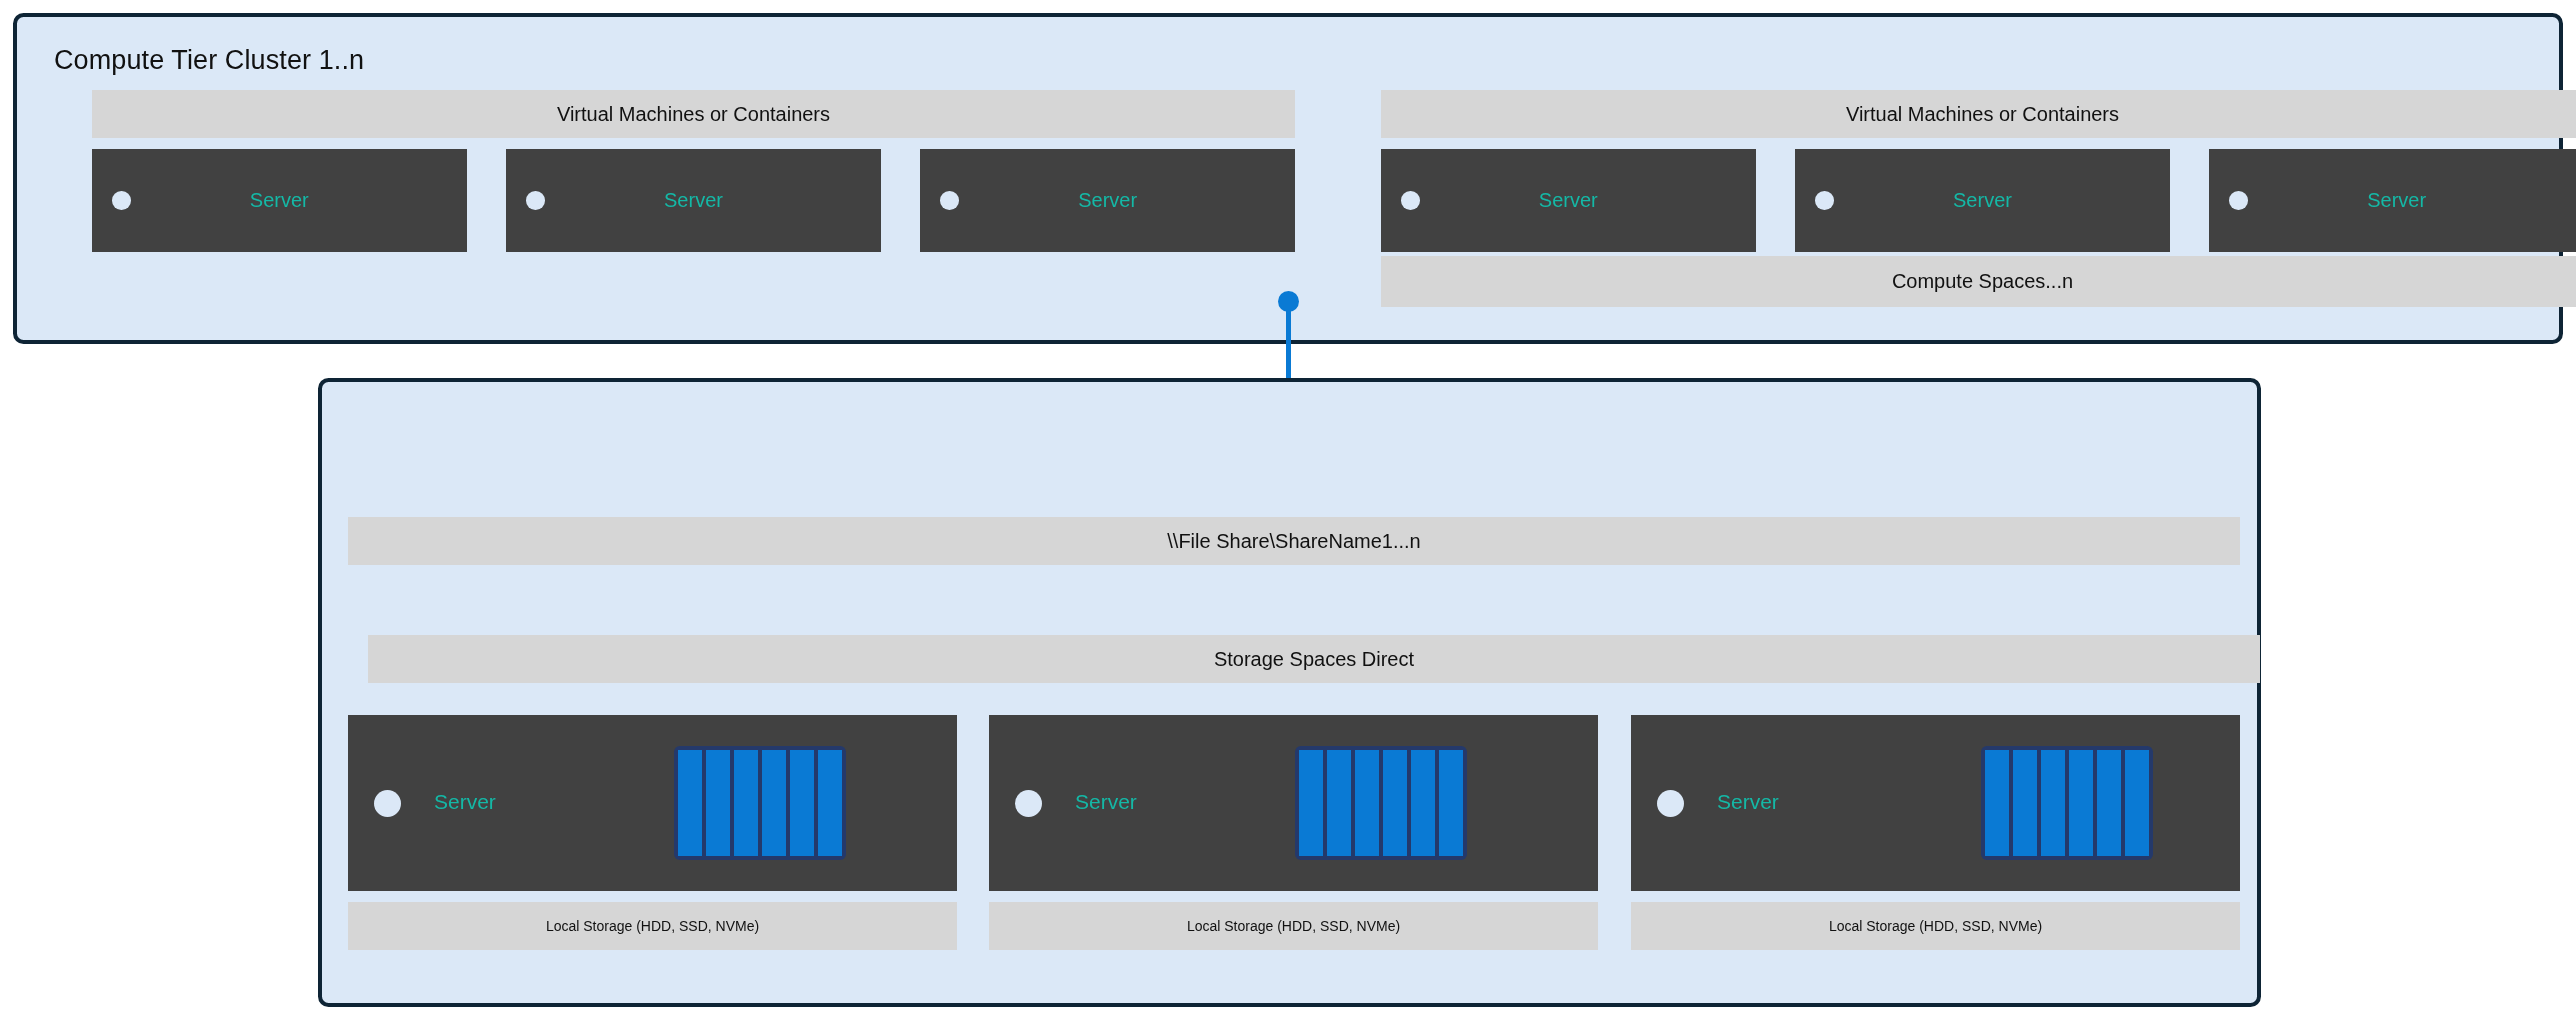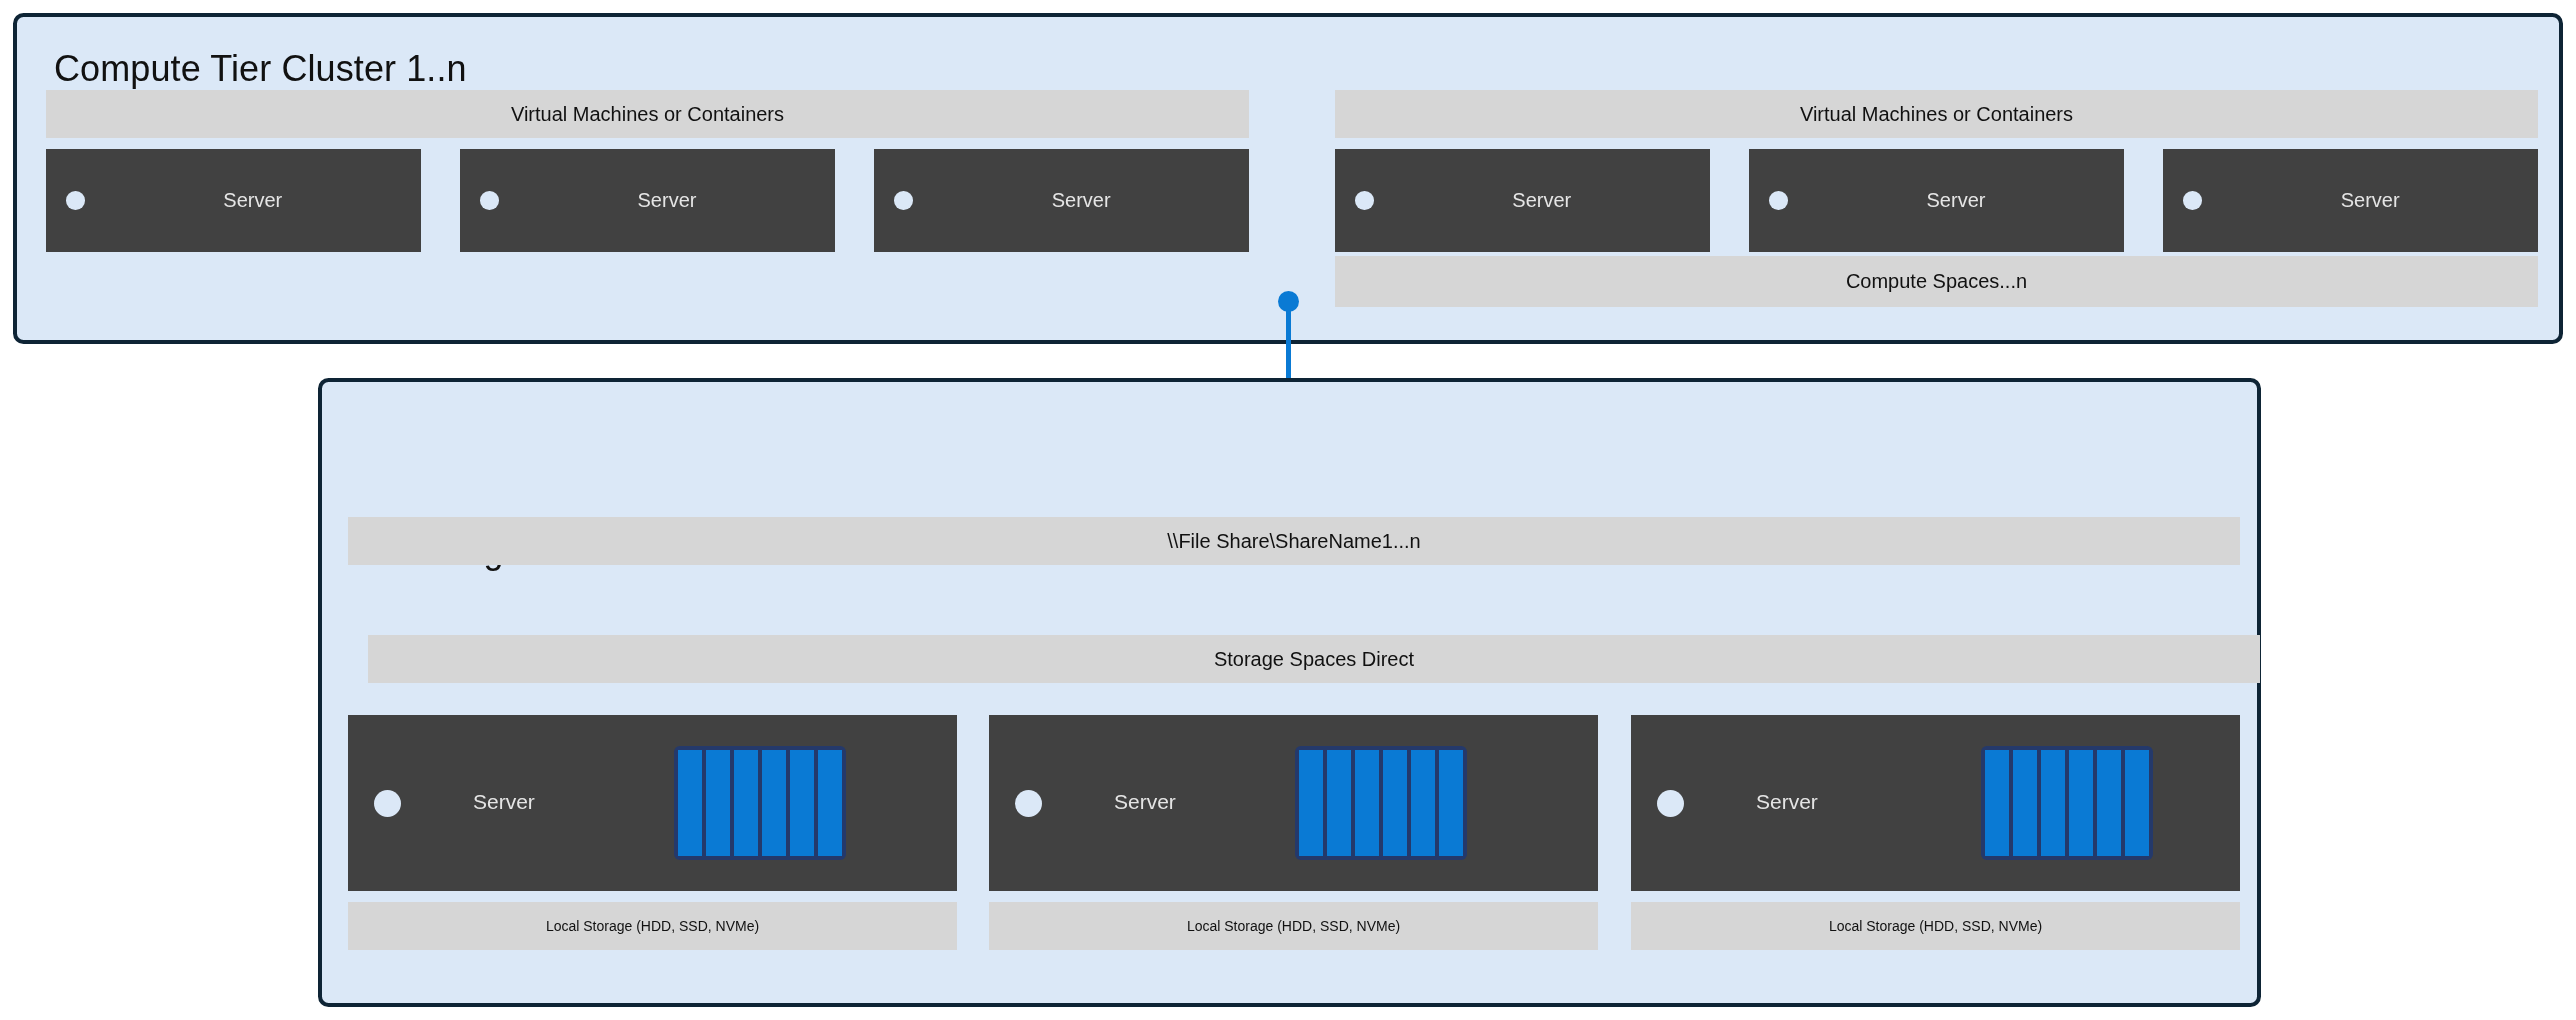--- a/index.html
+++ b/index.html
@@ -19,26 +19,25 @@
     background:#dbe8f7;
     border:4.1px solid #0e2435;
     border-radius:10.5px;
     box-sizing:border-box;
   }
   #compute-tier{ left:13px;  top:13px;   width:2550px; height:331px; }
   #storage-tier{ left:318px; top:378px;  width:1943px; height:629px; }
 
   .tier-title{
     position:absolute;
-    font-size:36px;
+    font-size:27px;
     line-height:27px;
     color:#111111;
     white-space:nowrap;
     letter-spacing:0.1px;
-    margin-top:8px;
   }
   #compute-title{ left:37px;  top:30px; }
   #storage-title{ left:75px; top:147px; }
 
   
   .grey-bar{
     position:absolute;
     background:#d6d6d6;
     display:flex;
     align-items:center;
@@ -55,28 +54,27 @@
     background:#414141;
     box-sizing:border-box;
   }
   .server-led{
     position:absolute;
     background:#dbe8f7;
     border-radius:50%;
   }
   .server-label{
     position:absolute;
-    color:#e5e5e5;
+    color:#14b8a6;
     font-size:20px;
     white-space:nowrap;
-    padding-left:39px;
-  }
-
-  
-  .cluster{ position:absolute; top:0; height:100%; }
+  }
+
+  
+  .cluster{ position:absolute; top:0; height:100%;margin-left:46px; }
 
   .cl-vmbar{ left:0; top:73px; width:100%; height:48px; }
   .cl-label{ left:0; top:239px; width:100%; height:51px; }
 
   .cl-srv{ top:132px; height:103px; width:31.14%; }
   .cl-srv.s1{ left:0; }
   .cl-srv.s2{ left:34.43%; }
   .cl-srv.s3{ left:68.86%; }
   .cl-srv .server-led{ left:20px; top:50%; margin-top:-9.3px; width:18.7px; height:18.7px; }
   .cl-srv .server-label{ left:0; right:0; top:50%; margin-top:-11.7px; text-align:center; }

